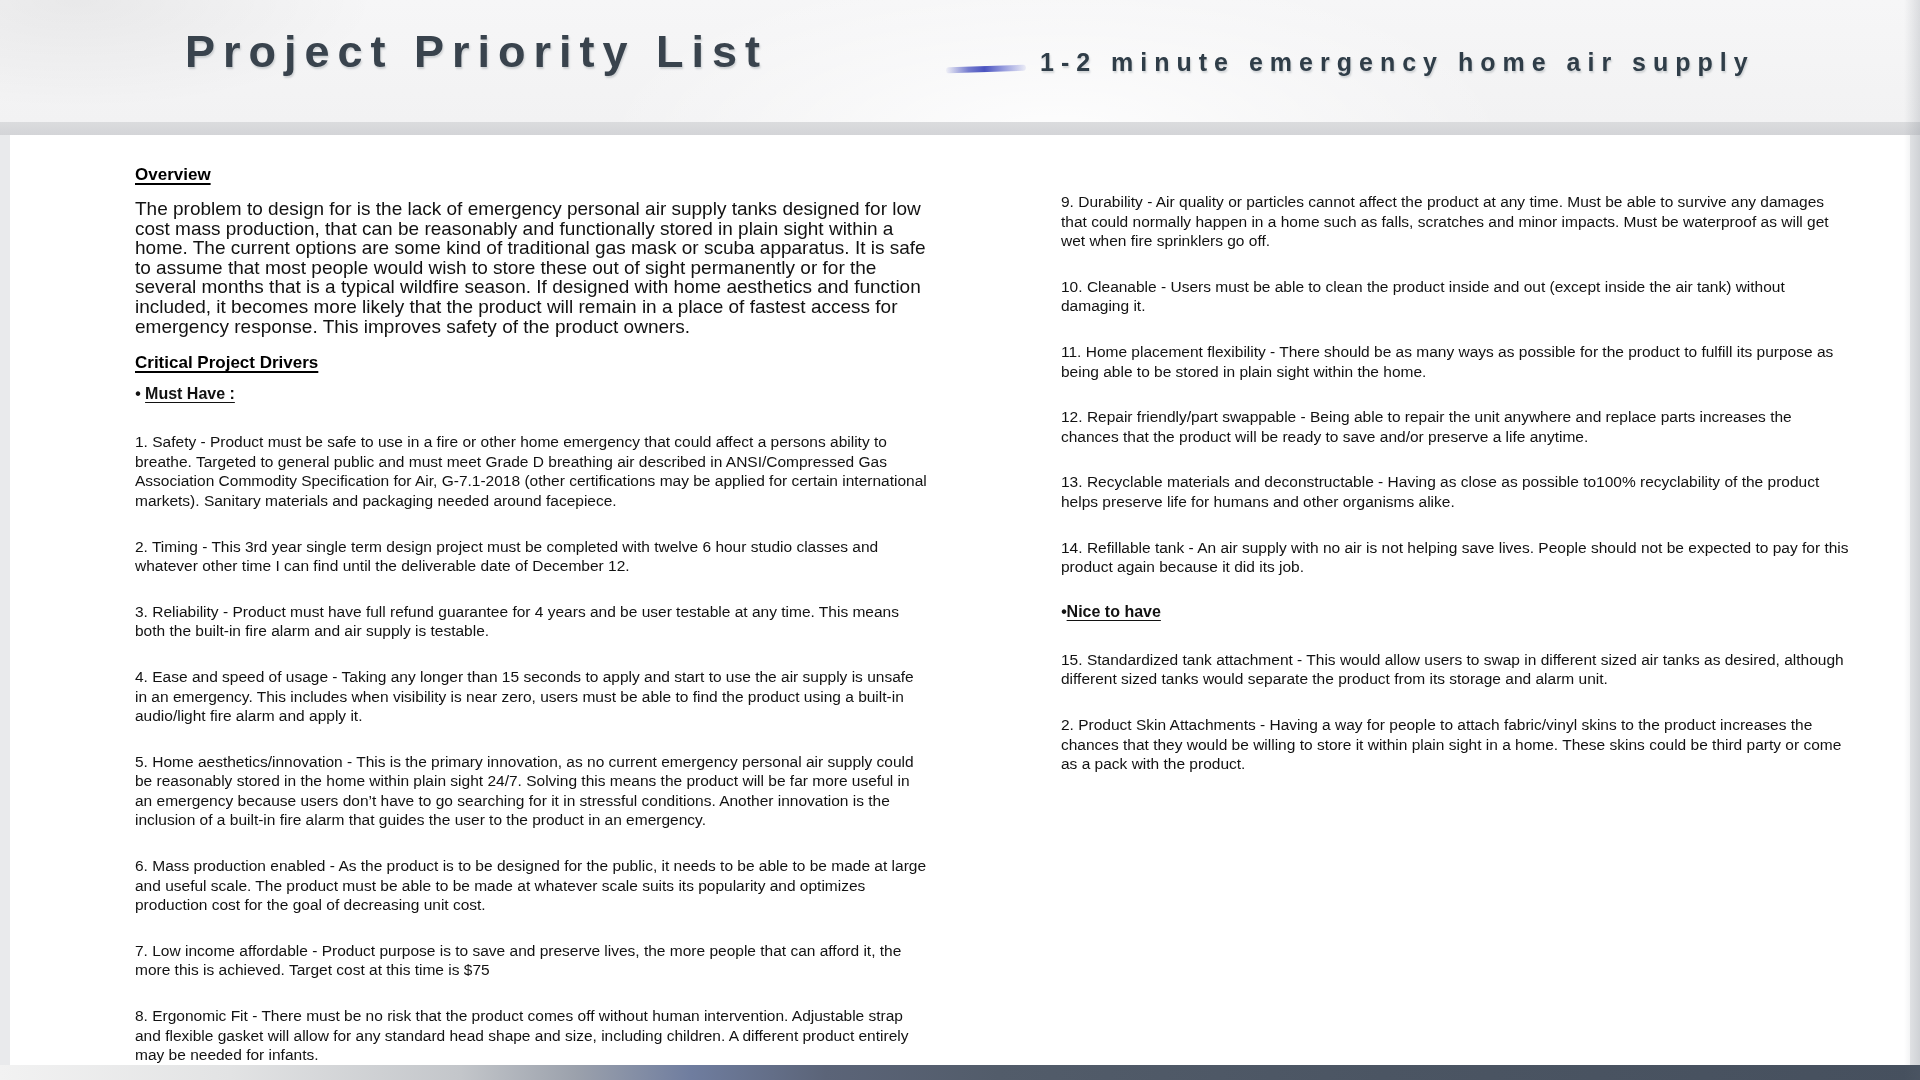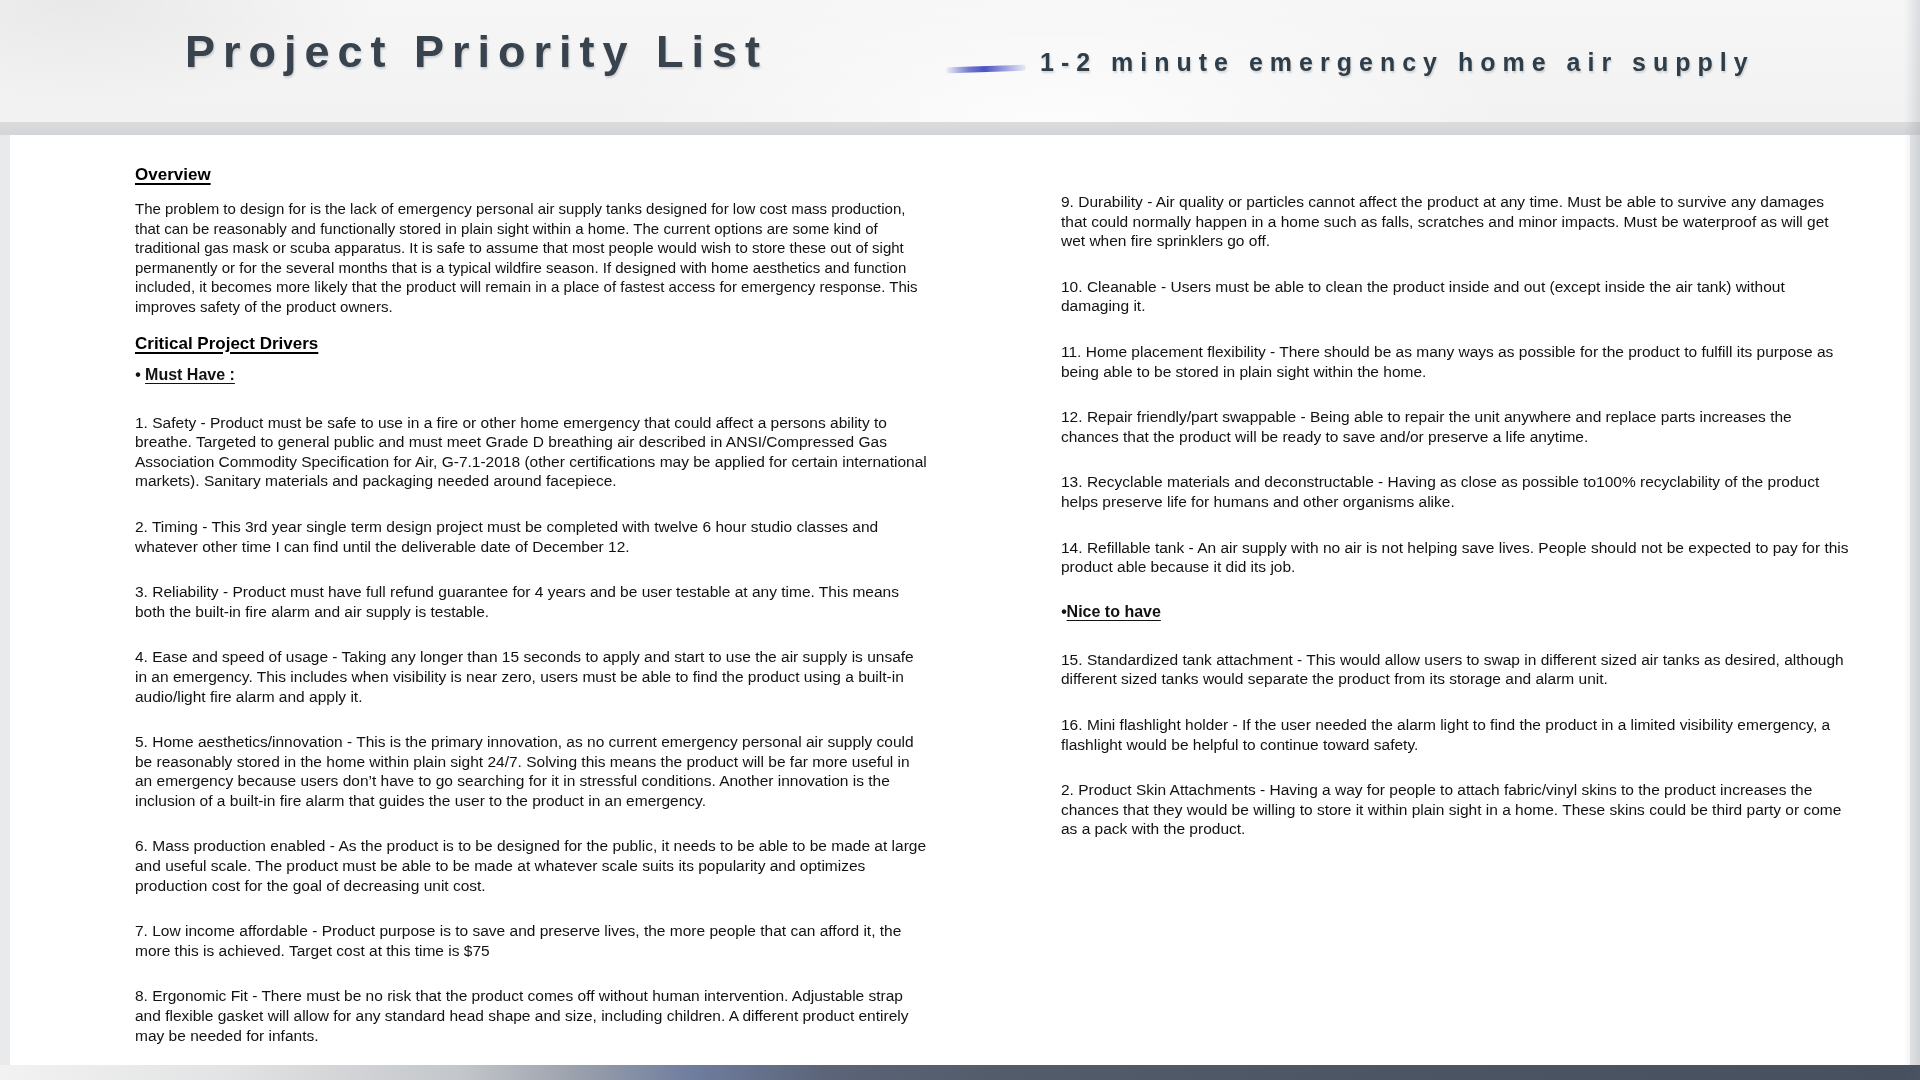--- a/index.html
+++ b/index.html
@@ -80,21 +80,21 @@
     margin: 0 0 14px 0;
     font-size: 17px; font-weight: 700;
     color: #000;
     text-decoration: underline;
     text-decoration-thickness: 1.5px;
     text-underline-offset: 3px;
   }
   .doc-heading.drivers { margin-bottom: 12px; }
   .doc-body {
     margin: 0 0 17px 0;
-    font-size: 15px; line-height: 19.6px;
+    font-size: 19px; line-height: 19.6px;
   }
   .group-header {
     margin: 2px 0 29px 0;
     font-size: 16px;
   }
   .group-header .bullet { font-weight: 700; font-style: italic; }
   .group-header .group-label {
     font-weight: 700; 
     text-decoration: underline;
     text-decoration-thickness: 1.3px;
@@ -215,36 +215,31 @@
           <span class="text">Being able to repair the unit anywhere and replace parts increases the chances that the product will be ready to save and/or preserve a life anytime.</span>
         </p>
         <p class="item">
           <span class="num">13.</span>
           <span class="label">Recyclable materials and deconstructable -</span>
           <span class="text">Having as close as possible to100% recyclability of the product helps preserve life for humans and other organisms alike.</span>
         </p>
         <p class="item">
           <span class="num">14.</span>
           <span class="label">Refillable tank -</span>
-          <span class="text">An air supply with no air is not helping save lives. People should not be expected to pay for this product able because it did its job.</span>
+          <span class="text">An air supply with no air is not helping save lives. People should not be expected to pay for this product again because it did its job.</span>
         </p>
 
         <div class="group-header"><span class="bullet">•</span><span class="group-label">Nice to have</span></div>
 
         <p class="item">
           <span class="num">15.</span>
           <span class="label">Standardized tank attachment -</span>
           <span class="text">This would allow users to swap in different sized air tanks as desired, although different sized tanks would separate the product from its storage and alarm unit.</span>
         </p>
         <p class="item">
-          <span class="num">16.</span>
-          <span class="label">Mini flashlight holder -</span>
-          <span class="text">If the user needed the alarm light to find the product in a limited visibility emergency, a flashlight would be helpful to continue toward safety.</span>
-        </p>
-        <p class="item">
           <span class="num">2.</span>
           <span class="label">Product Skin Attachments -</span>
           <span class="text">Having a way for people to attach fabric/vinyl skins to the product increases the chances that they would be willing to store it within plain sight in a home. These skins could be third party or come as a pack with the product.</span>
         </p>
       </div>
 
     </div>
   </div>
 
   <div class="footer-bar"></div>

